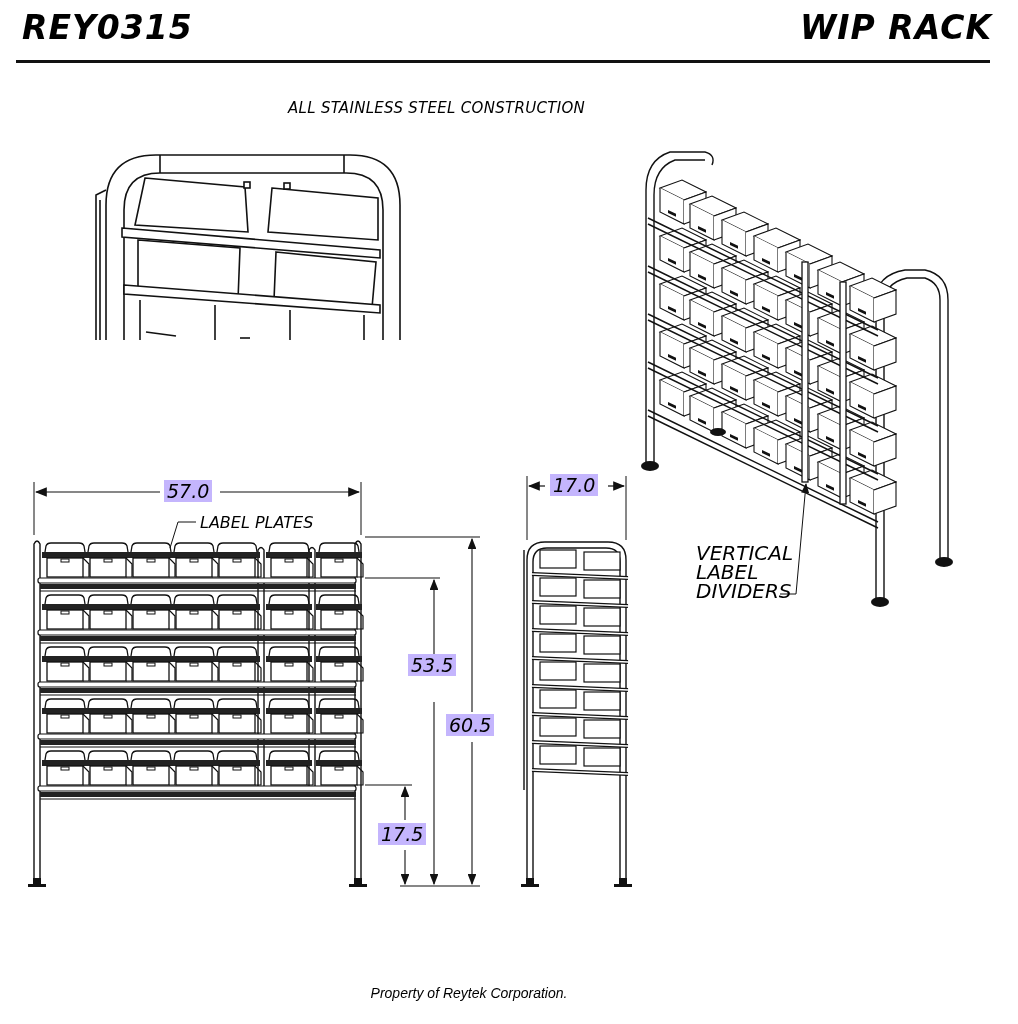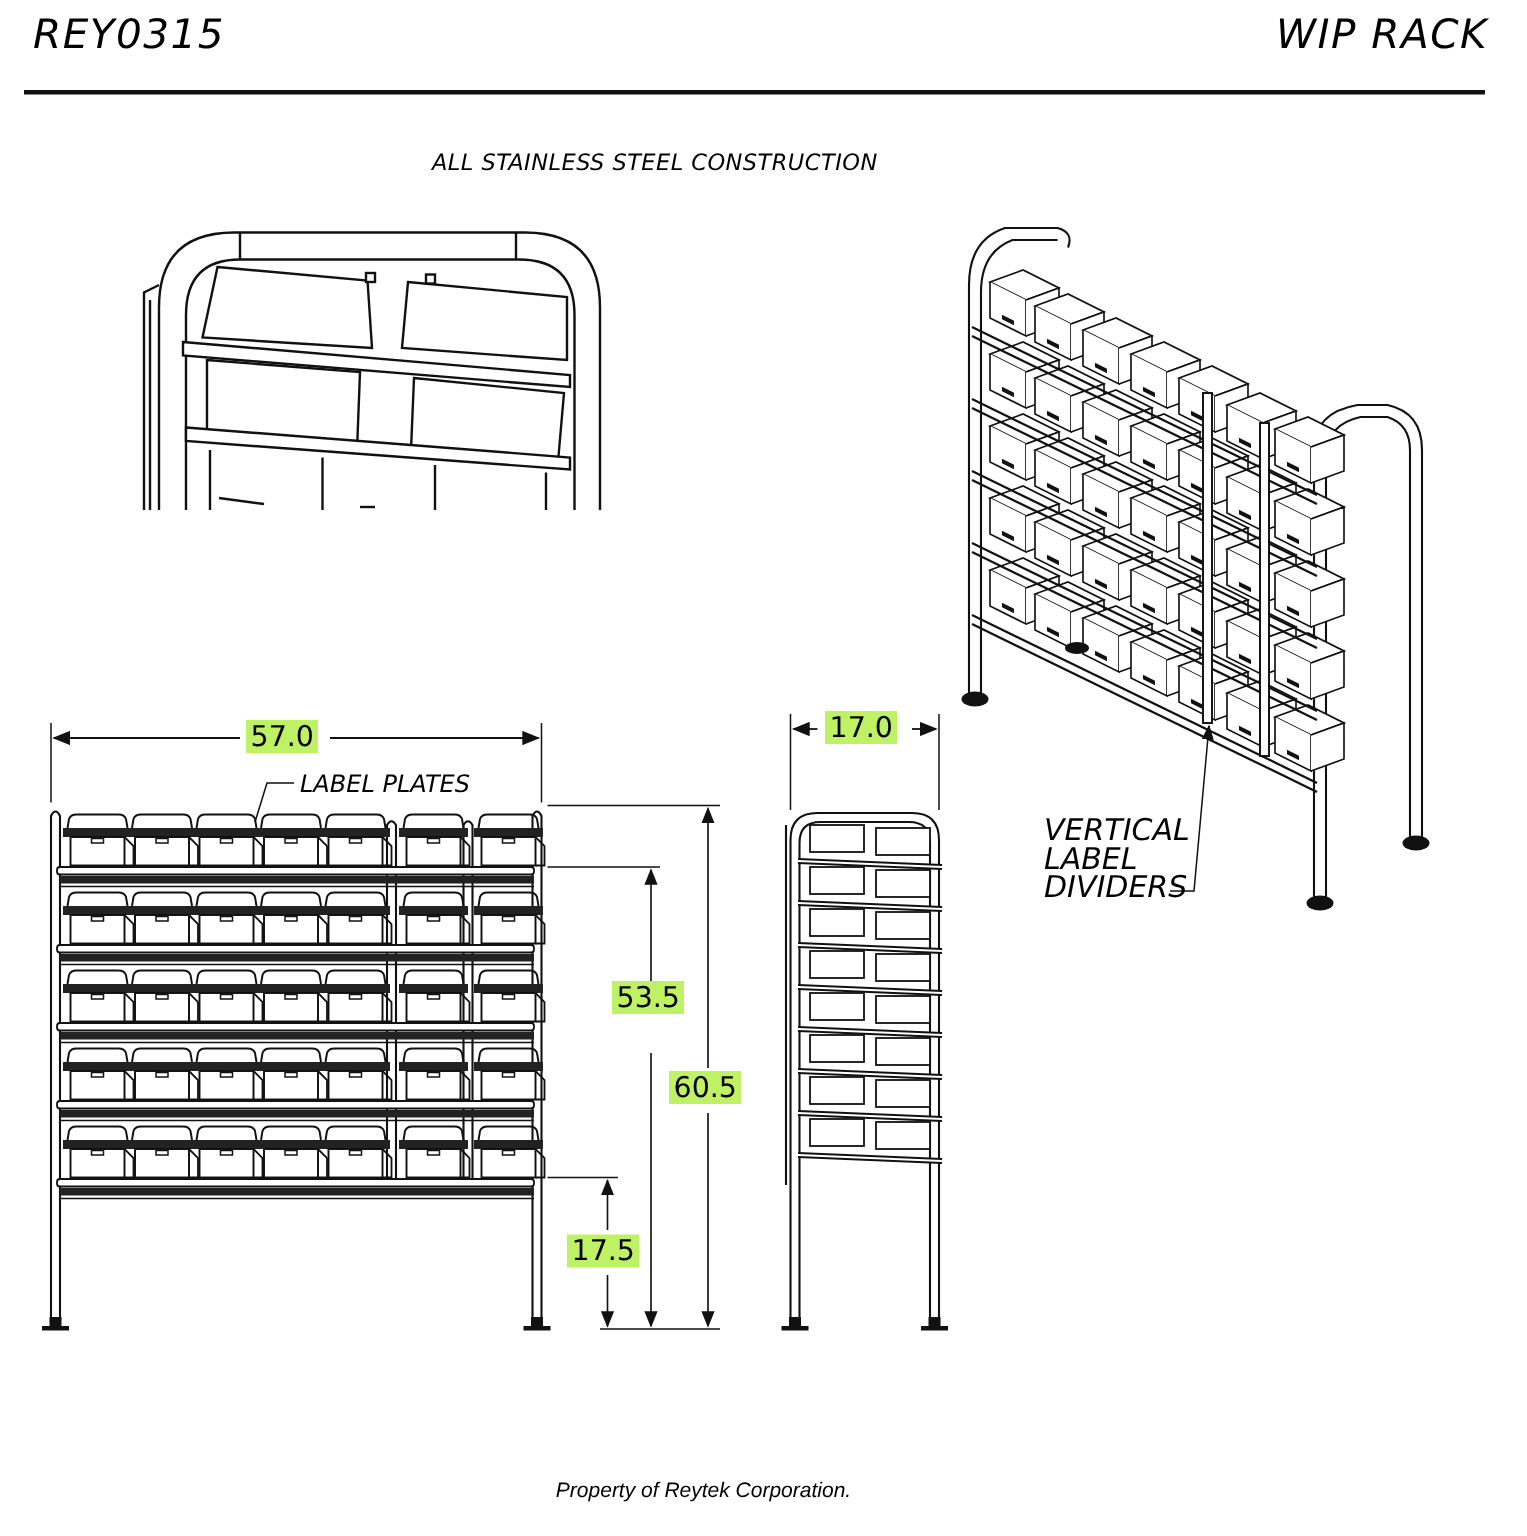--- a/index.html
+++ b/index.html
@@ -1,23 +1,23 @@
 <!DOCTYPE html>
 <html><head>
   <meta charset="utf-8">
   <style>
     html, body { margin: 0; padding: 0; background: #ffffff; }
     body { width: 1018px; height: 1024px; position: relative; overflow: hidden; font-family: "DejaVu Sans", sans-serif; color: #000; }
-    .title { position: absolute; top: 8px; font-family: "DejaVu Sans", sans-serif; font-style: italic; font-size: 27px; letter-spacing: 1px; font-weight: normal; }
+    .title { position: absolute; top: 8px; font-family: "DejaVu Sans", sans-serif; font-style: italic; font-size: 33px; letter-spacing: 1px; font-weight: bold; }
     #drawing-number { left: 22px; }
     #drawing-title { right: 26px; }
     .title-rule { position: absolute; left: 16px; top: 60px; width: 974px; height: 3px; background: #111; }
     .note { position: absolute; font-style: italic; font-size: 15px; letter-spacing: 0.3px; }
     #construction-note { left: 288px; top: 99px; }
-    .dim { position: absolute; font-size: 19px; background: #bef264; padding: 0 3px; }
+    .dim { position: absolute; font-style: italic; font-size: 19px; background: #c4b5fd; padding: 0 3px; }
     .callout { position: absolute; font-style: italic; font-size: 20px; line-height: 19px; }
     #footer { position: absolute; left: 0; width: 938px; top: 986px; text-align: center; font-family: "Liberation Sans", sans-serif; font-style: italic; font-size: 14px; line-height: 15px; }
     svg { position: absolute; left: 0; top: 0; }
   </style>
 </head>
 <body>
 
 <div id="drawing-number" class="title">REY0315</div>
 <div id="drawing-title" class="title">WIP RACK</div>
 <div class="title-rule"></div>

